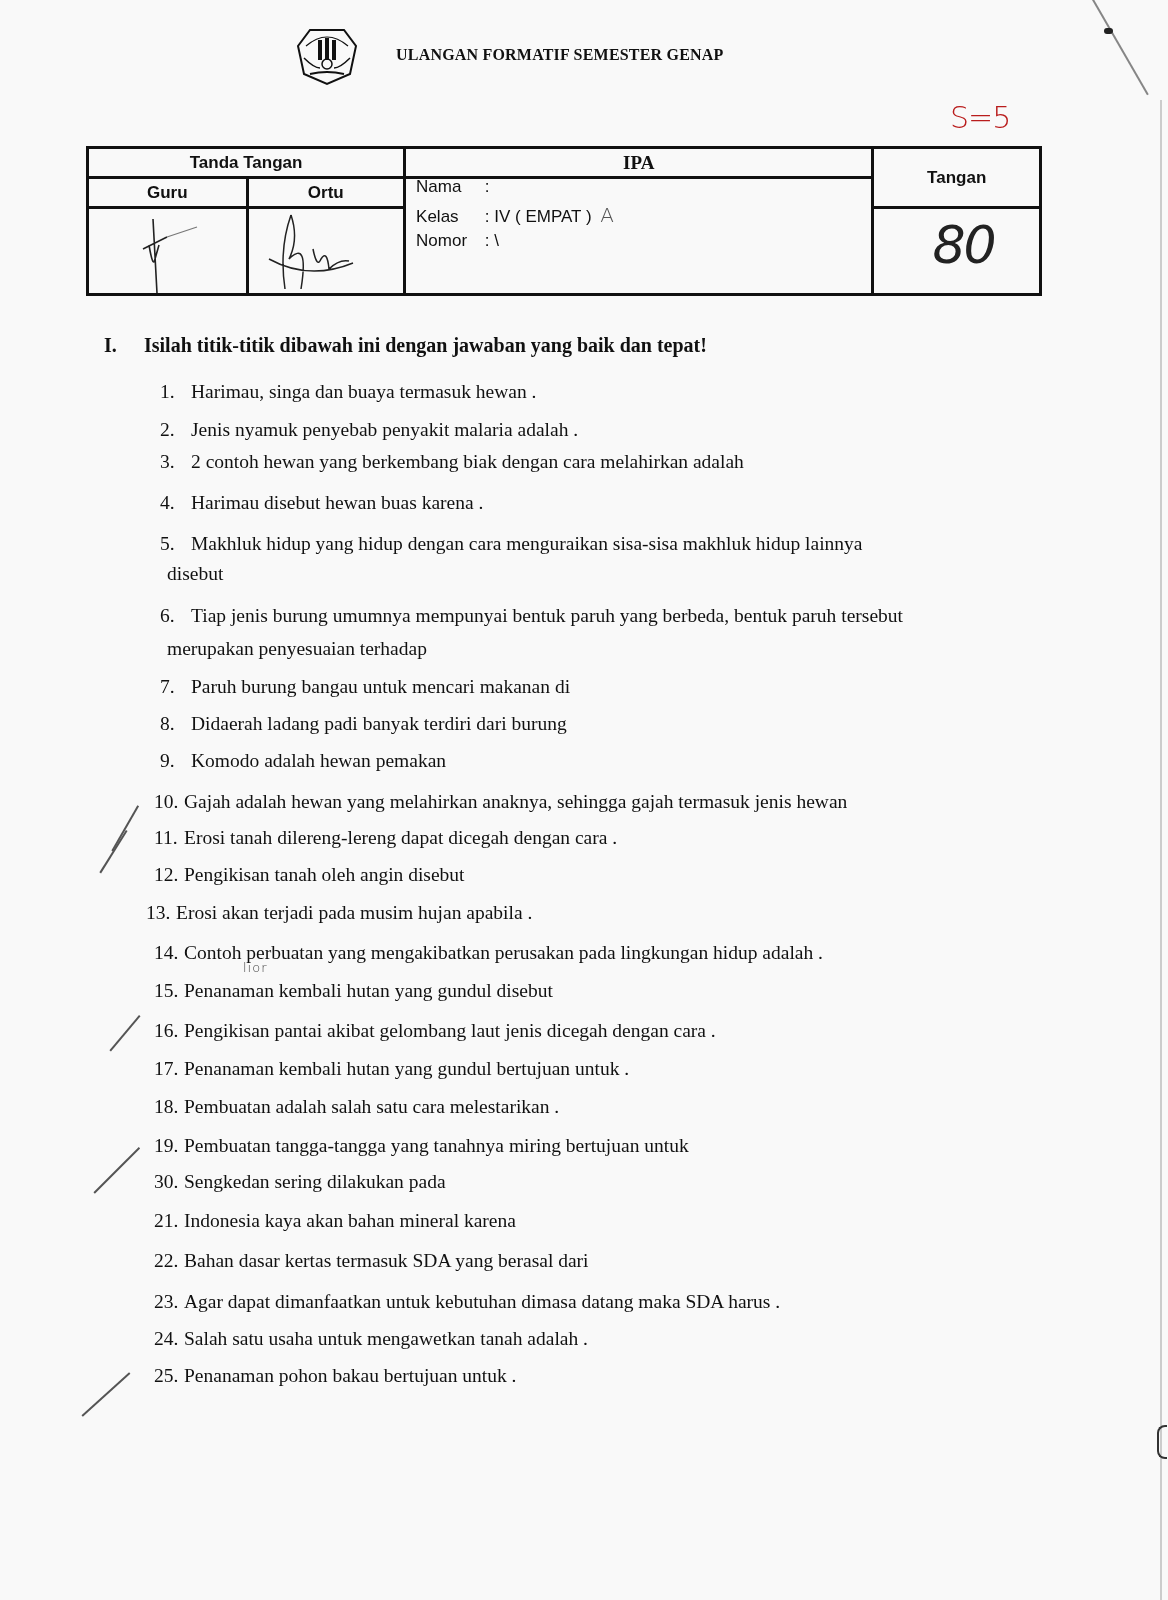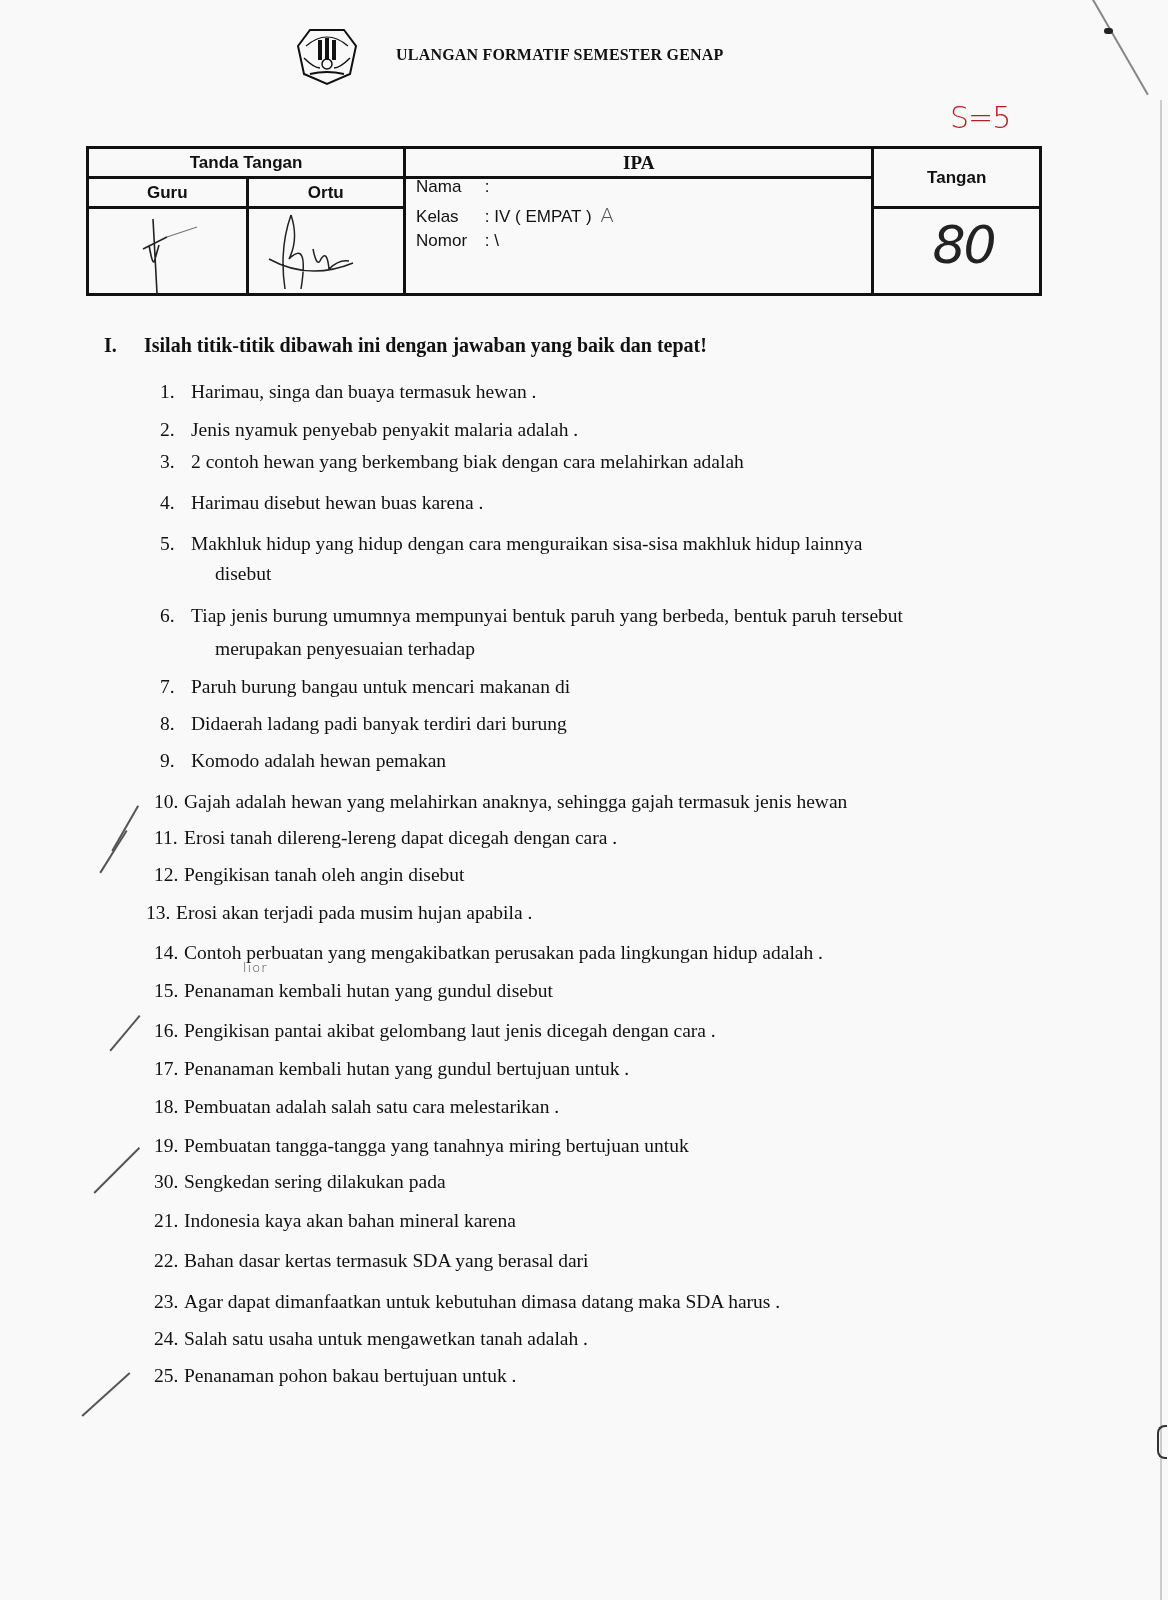--- a/index.html
+++ b/index.html
@@ -72,21 +72,21 @@
     }
 
     .section-title {
       position: absolute; left: 104px; top: 334px;
       font-size: 20px; font-weight: bold; white-space: nowrap;
     }
     .section-title .roman { display: inline-block; width: 40px; }
 
     .q { position: absolute; font-size: 19.5px; white-space: nowrap; margin-left: 24px; }
     .q .num { display: inline-block; }
-    .q-cont { position: absolute; font-size: 19.5px; white-space: nowrap; margin-left: 48px; }
+    .q-cont { position: absolute; font-size: 19.5px; white-space: nowrap; }
 
     .tick { position: absolute; height: 1.5px; background: #555; transform-origin: left center; }
     .marginnote {
       position: absolute; left: 243px; top: 960px; font-family: "DejaVu Sans", sans-serif;
       font-size: 13px; color: #444; font-weight: 300; letter-spacing: 1px;
     }
   </style>
 </head>
 <body>
 

